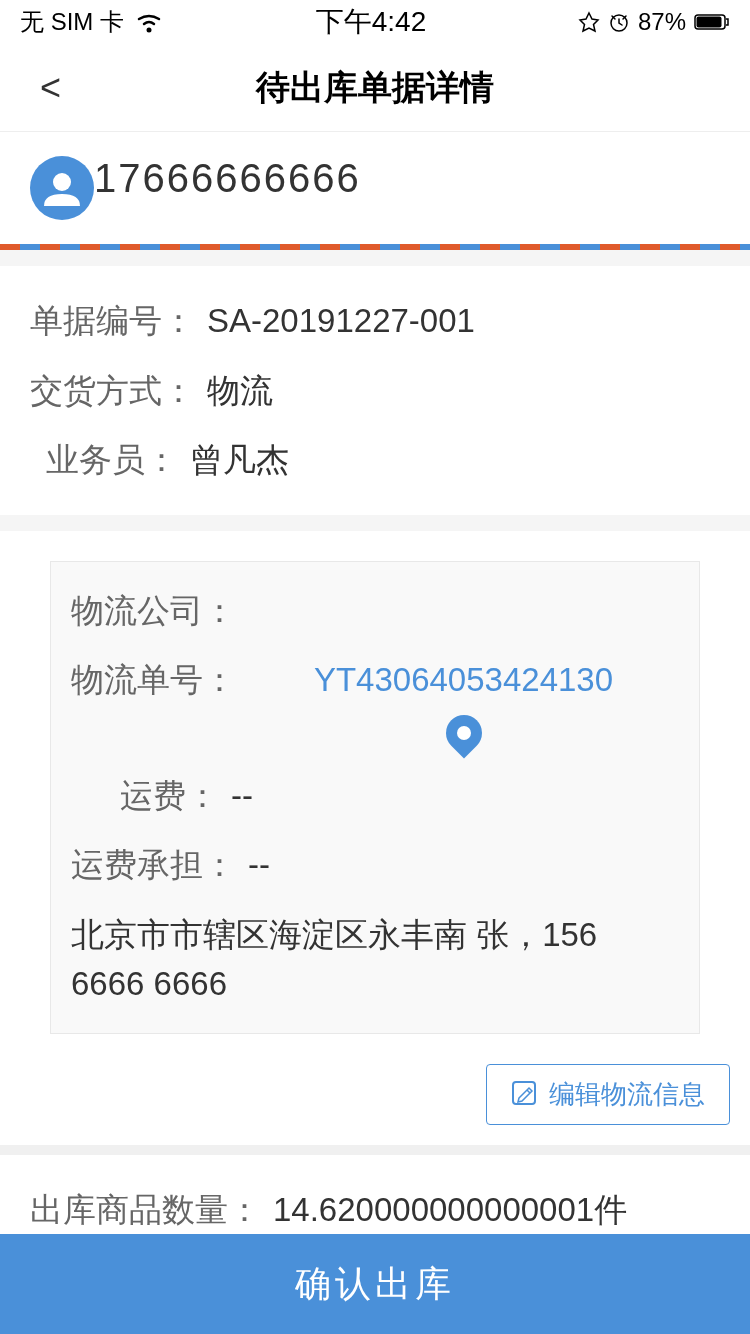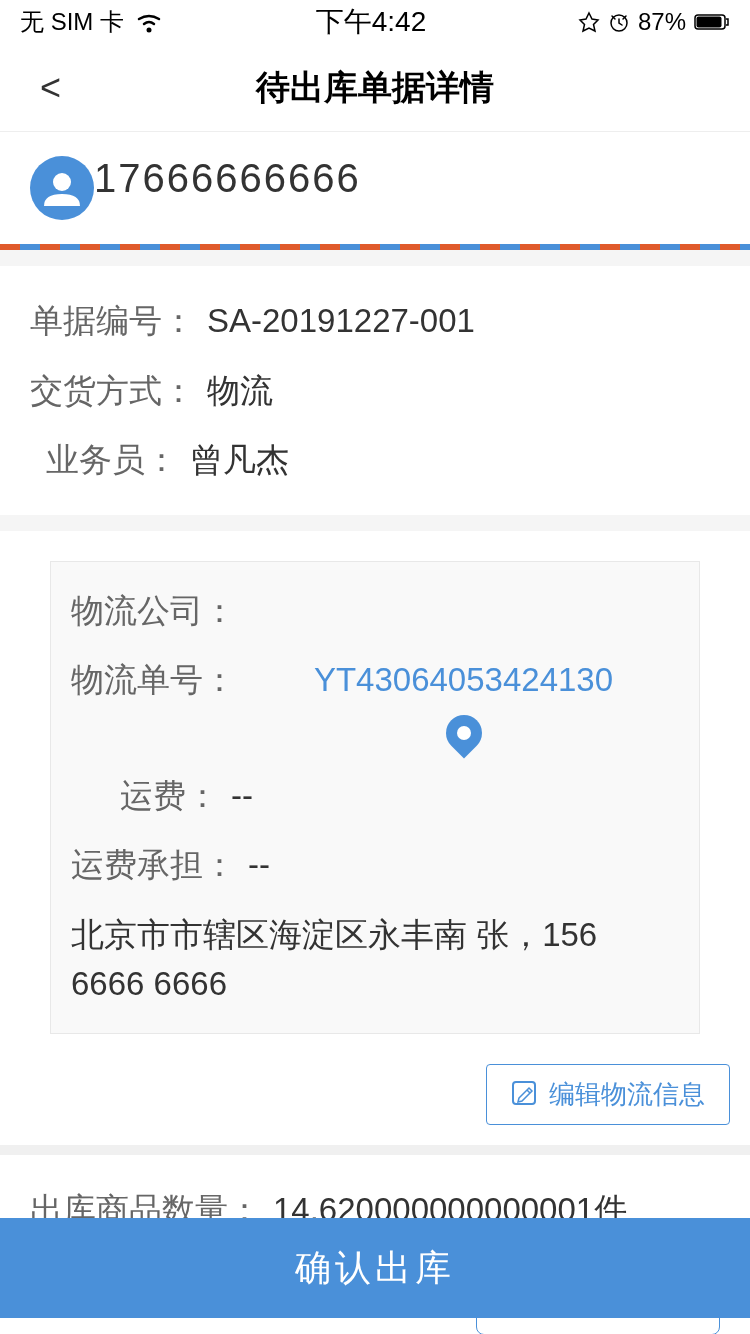--- a/index.html
+++ b/index.html
@@ -204,21 +204,21 @@
       font-size: 26px;
       cursor: pointer;
       background: #fff;
       float: right;
       margin-top: 20px;
     }
 
     
     .confirm-btn-container {
       position: fixed;
-      bottom: 16px;
+      bottom: 0;
       width: 750px;
       background: #4a90d9;
       height: 100px;
       display: flex;
       align-items: center;
       justify-content: center;
       cursor: pointer;
     }
     .confirm-btn-text {
       font-size: 36px;

